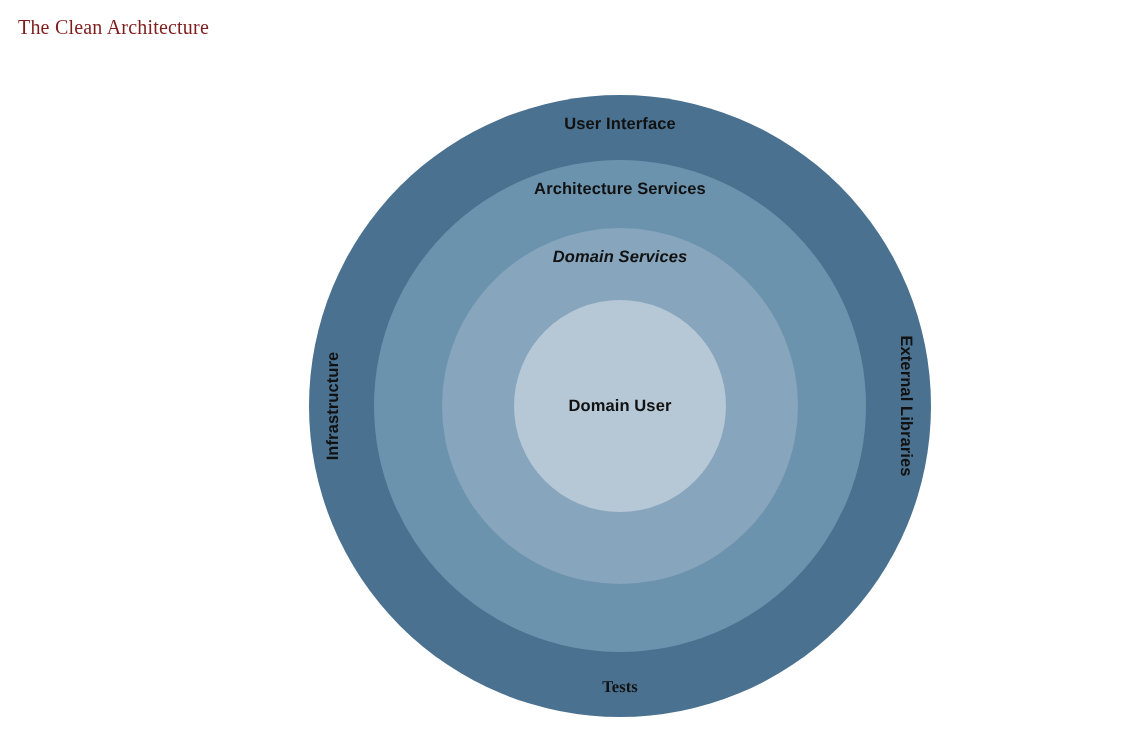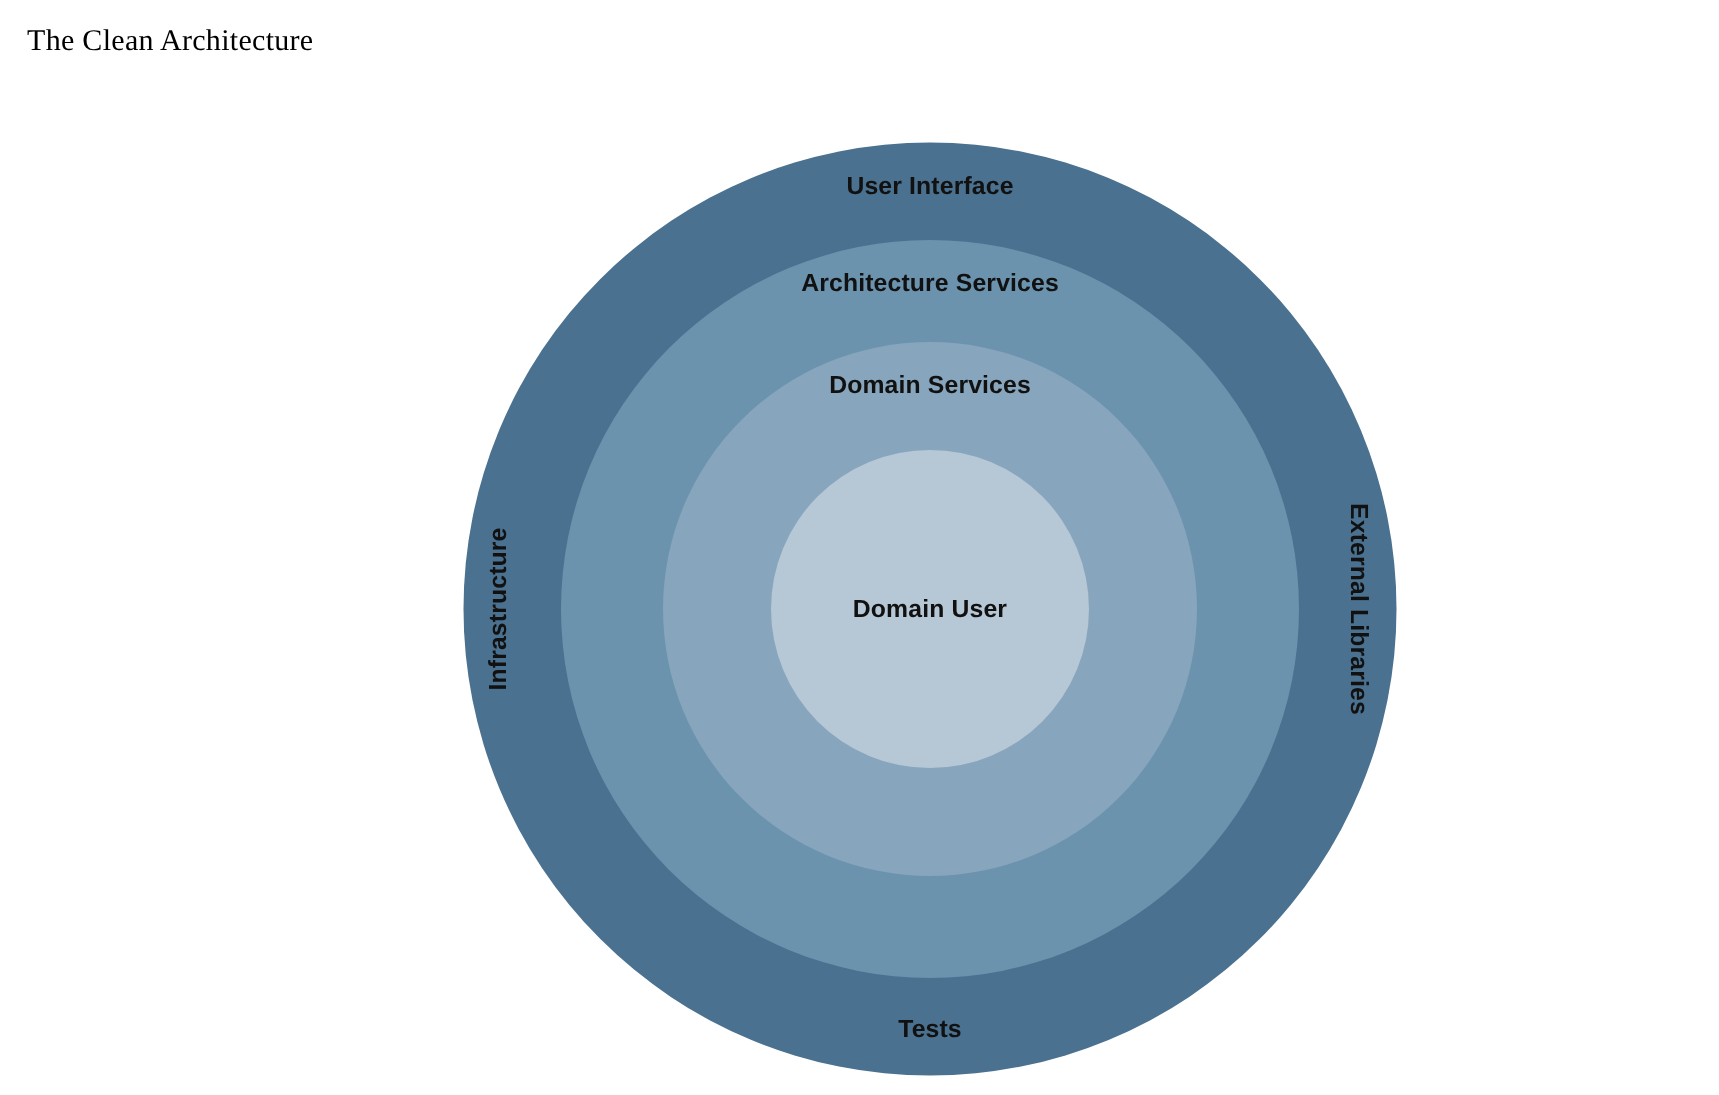--- a/index.html
+++ b/index.html
@@ -17,21 +17,21 @@
     -webkit-font-smoothing: antialiased;
   }
 
   #page-title {
     position: absolute;
     left: 18px;
     top: 16px;
     font-family: "Liberation Serif", "DejaVu Serif", serif;
     font-size: 20px;
     font-weight: 400;
-    color: #000000;
+    color: #7f1d1d;
     letter-spacing: 0.2px;
     white-space: nowrap;
   }
 
   #diagram {
     position: absolute;
     left: 12px;
     top: 0;
     width: 1146px;
     height: 730px;
@@ -103,23 +103,23 @@
   <div class="ring" id="ring-application" style="background: rgb(107, 147, 174); width: 492px; height: 492px; left: 608px; top: 406px;"></div>
 
   <div class="ring" id="ring-domain-services" style="background: rgb(135, 165, 188); width: 356px; height: 356px; left: 608px; top: 406px;"></div>
 
   <div class="ring" id="ring-domain-model" style="background: rgb(182, 199, 213); width: 212px; height: 212px; left: 608px; top: 406px;"></div>
 
   <div class="ring-label label-top" id="label-user-interface" style="left: 608px; top: 115px;">User Interface</div>
 
   <div class="ring-label label-top" id="label-application-services" style="left: 608px; top: 180px;">Architecture Services</div>
 
-  <div class="ring-label label-top" id="label-domain-services" style="left: 608px; top: 248px;">Domain Services</div>
+  <div class="ring-label label-top" id="label-domain-services" style="left: 608px; top: 248px; font-style: italic;">Domain Services</div>
 
   <div class="ring-label label-center" id="label-domain-model" style="left: 608px; top: 397px;">Domain User</div>
 
   <div class="ring-label label-left" id="label-infrastructure" style="left: 321px; top: 406px; transform: translate(-50%, -50%) rotate(-90deg); transform-origin: center center; margin-top: 0px;">Infrastructure</div>
 
   <div class="ring-label label-right" id="label-external-libraries" style="left: 893px; top: 406px; transform: translate(-50%, -50%) rotate(90deg); transform-origin: center center;">External Libraries</div>
 
-  <div class="ring-label label-bottom" id="label-tests" style="left: 608px; top: 677px;">Tests</div>
+  <div class="ring-label label-bottom" id="label-tests" style="left: 608px; top: 677px; font-family: Liberation Serif, serif;">Tests</div>
 
 </div>
 
 </body></html>

